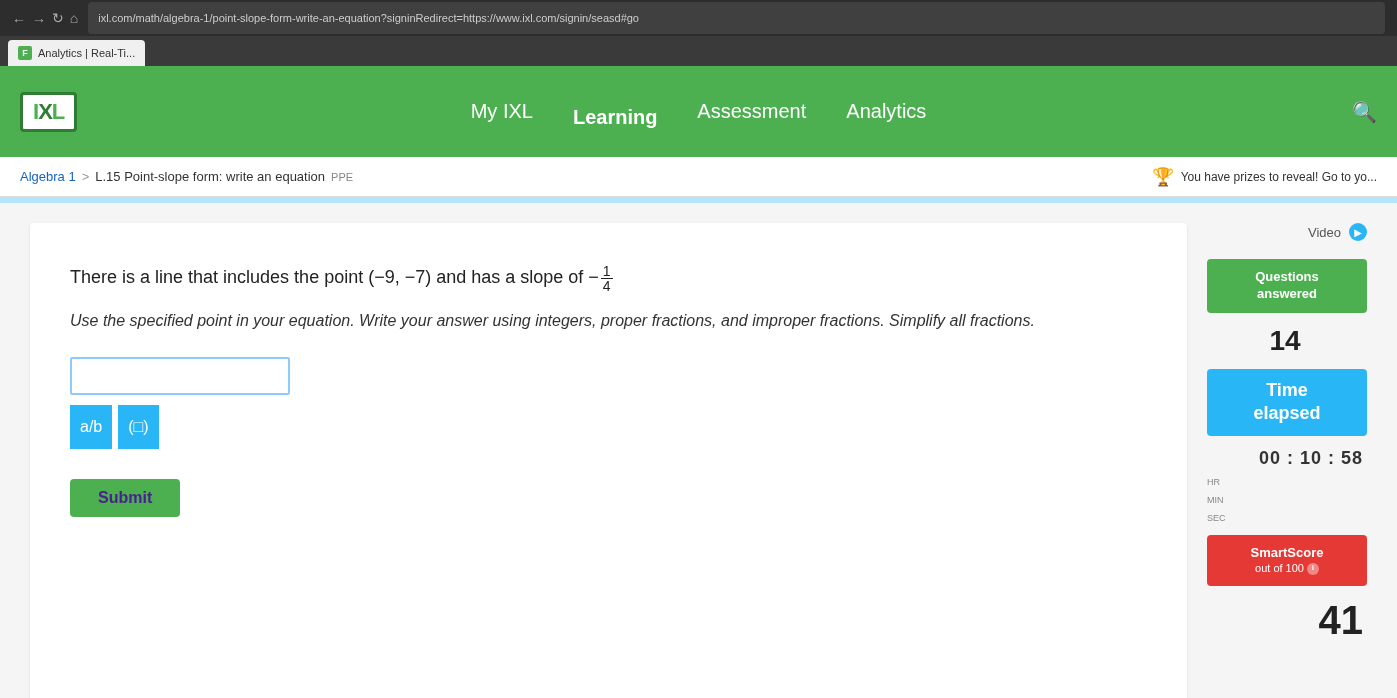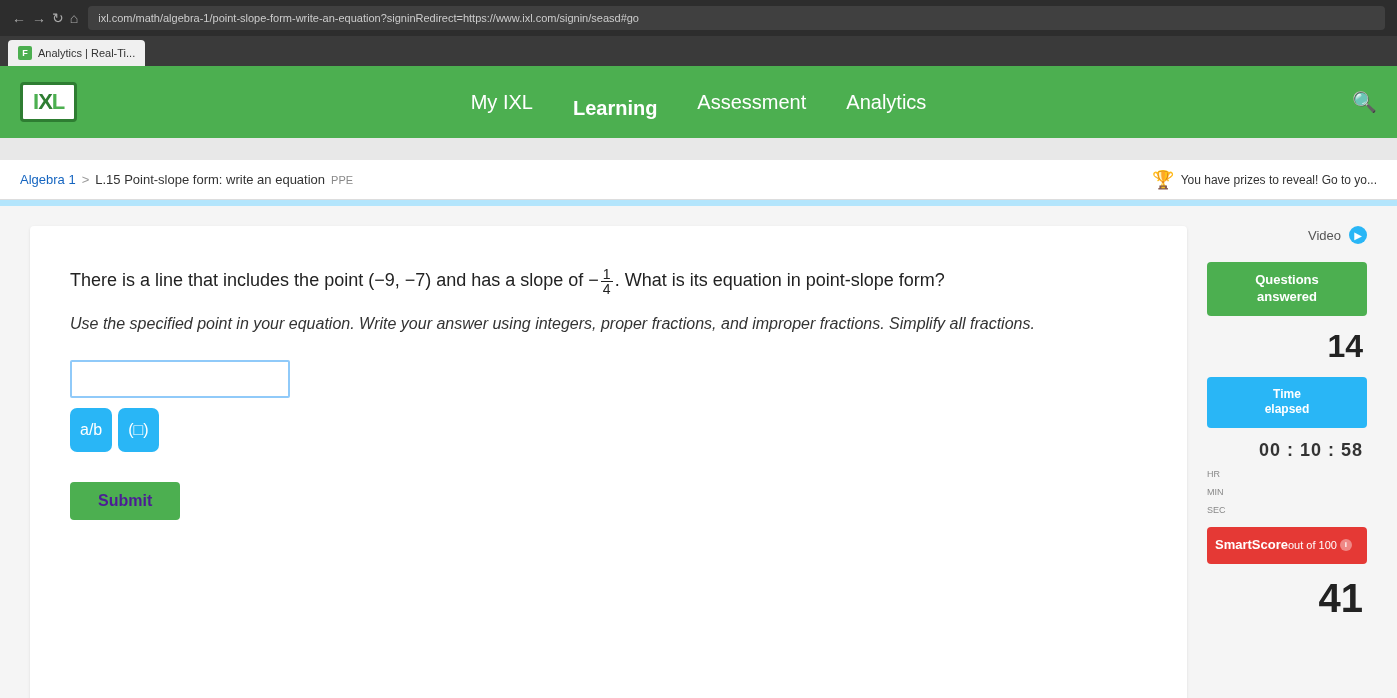--- a/index.html
+++ b/index.html
@@ -21,21 +21,21 @@
     }
     .browser-btn {
       color: #aaa;
       font-size: 14px;
       cursor: pointer;
     }
     .address-bar {
       flex: 1;
       background: #404040;
       border-radius: 4px;
-      height: 24px;
+      height: 32px;
       display: flex;
       align-items: center;
       padding: 0 10px;
     }
     .address-text {
       color: #ccc;
       font-size: 11px;
       white-space: nowrap;
       overflow: hidden;
     }
@@ -68,21 +68,21 @@
       align-items: center;
       justify-content: center;
       color: white;
       font-size: 9px;
       font-weight: bold;
     }
 
     
     .ixl-header {
       background: #4caf50;
-      height: 72px;
+      height: 91px;
       display: flex;
       align-items: center;
       padding: 0 20px;
       position: relative;
     }
     .ixl-logo {
       background: white;
       border: 3px solid #2e7d32;
       border-radius: 4px;
       padding: 4px 10px;
@@ -122,21 +122,20 @@
 
     
     .breadcrumb-bar {
       background: white;
       height: 40px;
       display: flex;
       align-items: center;
       padding: 0 20px;
       border-bottom: 1px solid #ddd;
       justify-content: space-between;
-      margin-top: 22px;
     }
     .breadcrumb {
       display: flex;
       align-items: center;
       gap: 6px;
       font-size: 13px;
       color: #555;
     }
     .breadcrumb-link {
       color: #1565c0;
@@ -232,21 +231,21 @@
       margin-bottom: 10px;
     }
     .answer-buttons {
       display: flex;
       gap: 6px;
       margin-bottom: 30px;
     }
     .ans-btn {
       background: #29b6f6;
       border: none;
-      border-radius: 7px;
+      border-radius: 0;
       padding: 22px 10px;
       color: white;
       font-size: 16px;
       cursor: pointer;
       height: 34px;
       display: flex;
       align-items: center;
       justify-content: center;
       min-width: 40px;
     }
@@ -297,34 +296,34 @@
       border-radius: 4px;
       color: white;
       text-align: center;
       padding: 10px 8px;
       font-size: 13px;
       font-weight: 600;
       cursor: pointer;
       line-height: 1.3;
     }
     .count-display {
-      font-size: 32px;
+      font-size: 28px;
       font-weight: 900;
       color: #222;
-      text-align: right;
+      text-align: center;
       padding-right: 4px;
     }
     .time-elapsed-btn {
       background: #29b6f6;
       border: none;
       border-radius: 4px;
       color: white;
       text-align: center;
       padding: 10px 8px;
-      font-size: 12px;
+      font-size: 18px;
       font-weight: 600;
       cursor: pointer;
       line-height: 1.3;
     }
     .timer-display {
       font-size: 18px;
       color: #333;
       text-align: right;
       font-weight: 600;
       letter-spacing: 1px;
@@ -345,21 +344,21 @@
       border: none;
       border-radius: 4px;
       color: white;
       text-align: center;
       padding: 10px 8px;
       font-size: 13px;
       font-weight: 600;
       cursor: pointer;
       line-height: 1.3;
       display: flex;
-      flex-direction: row;
+      flex-direction: column;
       align-items: center;
     }
     .smartscore-sub {
       font-size: 11px;
       font-weight: 400;
       display: flex;
       align-items: center;
       gap: 3px;
     }
     .info-circle {
@@ -431,21 +430,21 @@
 
 <div class="accent-bar"></div>
 
 <div class="main-content">
 
   <div class="question-area">
     <p class="question-text">
       <span>There is a line that includes the point (−9, −7) and has a slope of −</span><span></span><span class="fraction">
           <span class="num">1</span>
           <span class="den">4</span>
-        </span><span>. What is its equation in point-slope form?</span>
+        </span>
     </p>
     <p class="question-instruction">Use the specified point in your equation. Write your answer using integers, proper fractions, and improper fractions. Simplify all fractions.</p>
 
     <input class="answer-input" type="text" style="">
 
     <div class="answer-buttons">
       <button class="ans-btn">a/b</button>
       <button class="ans-btn">(□)</button>
     </div>
 

